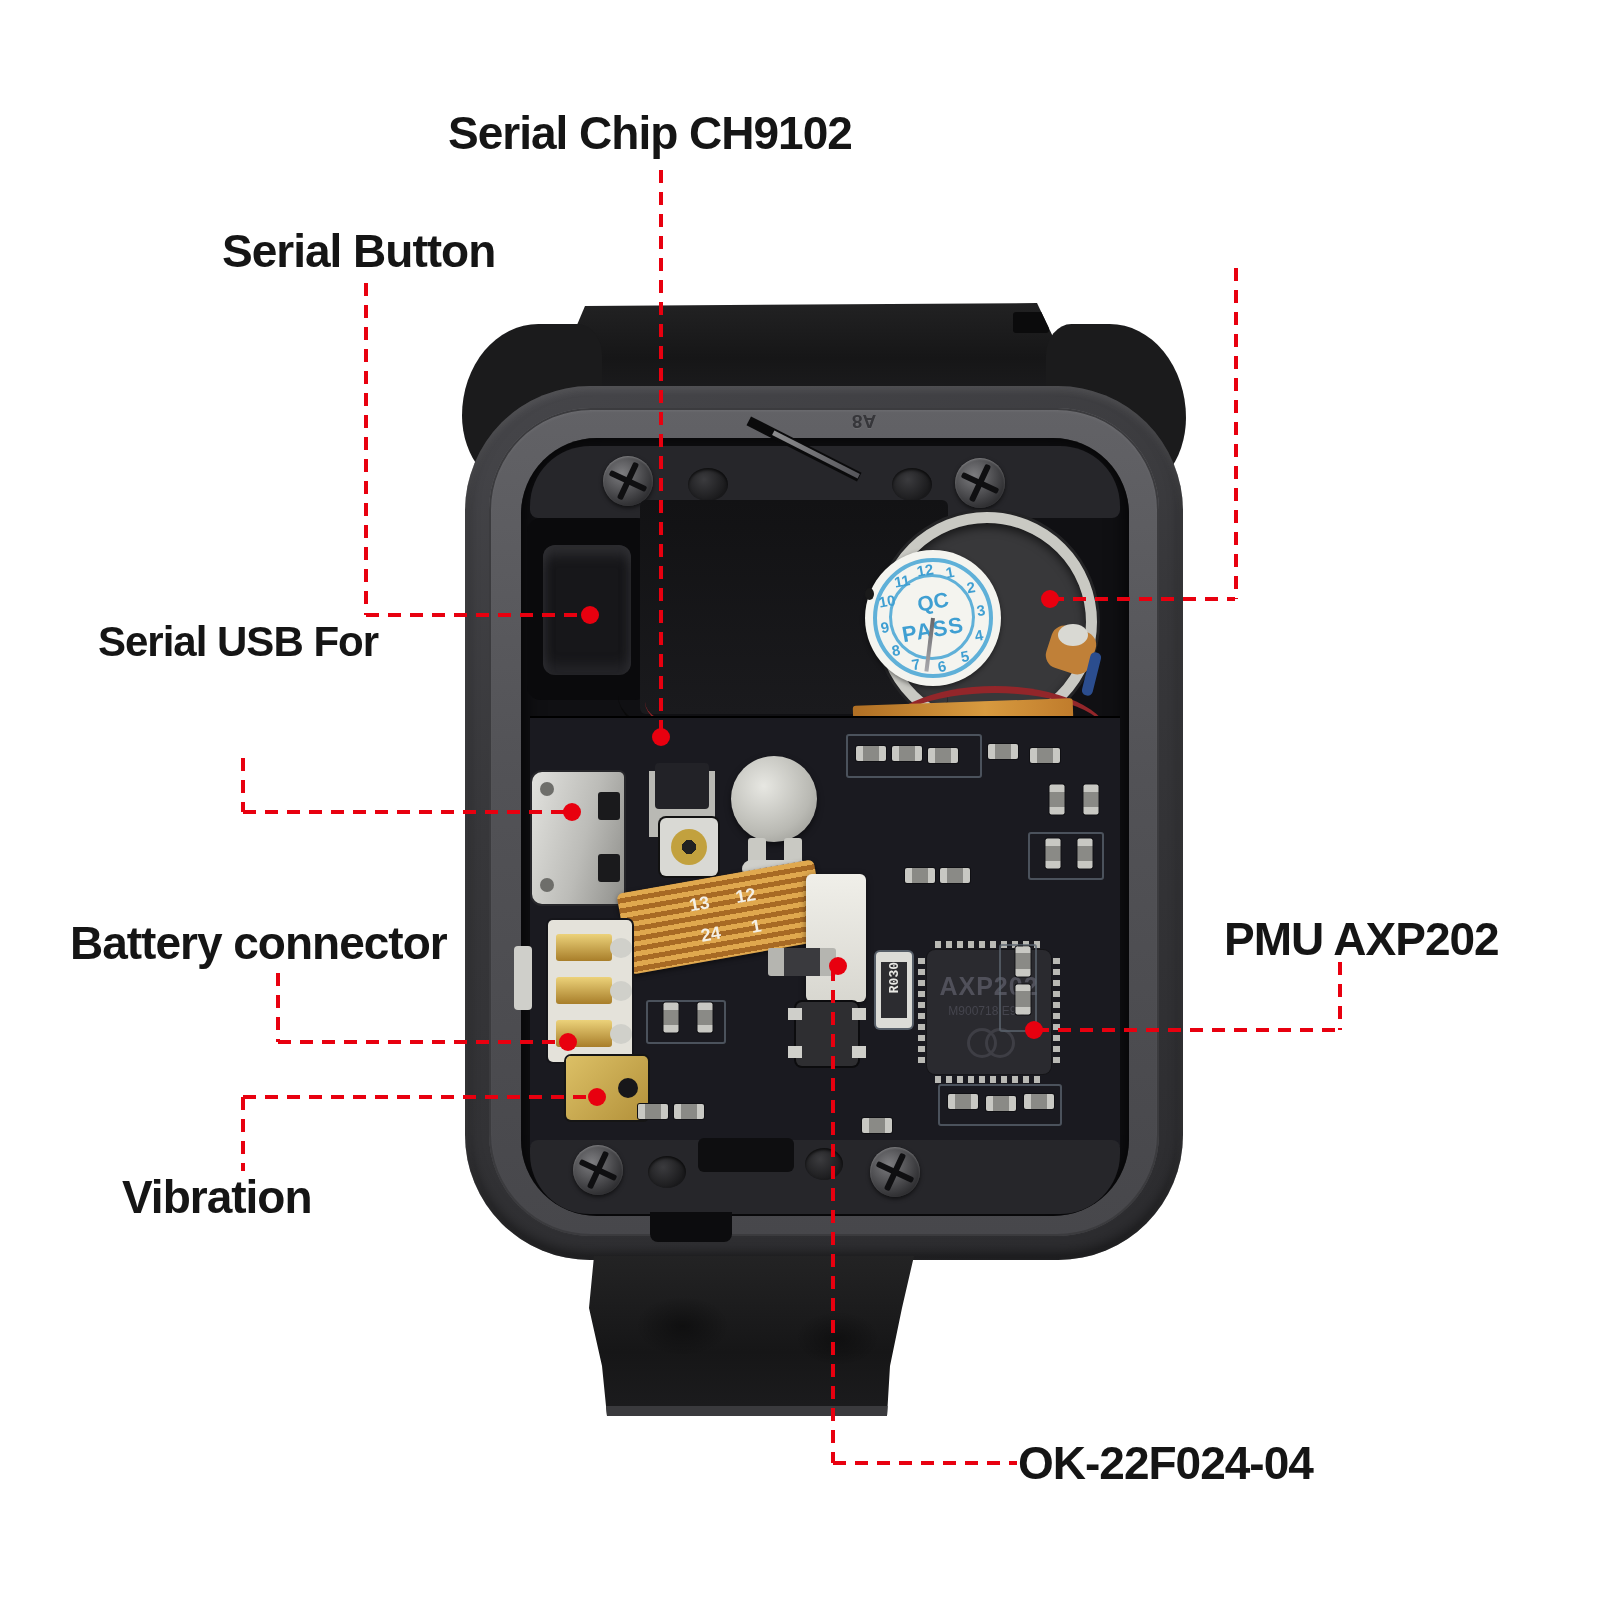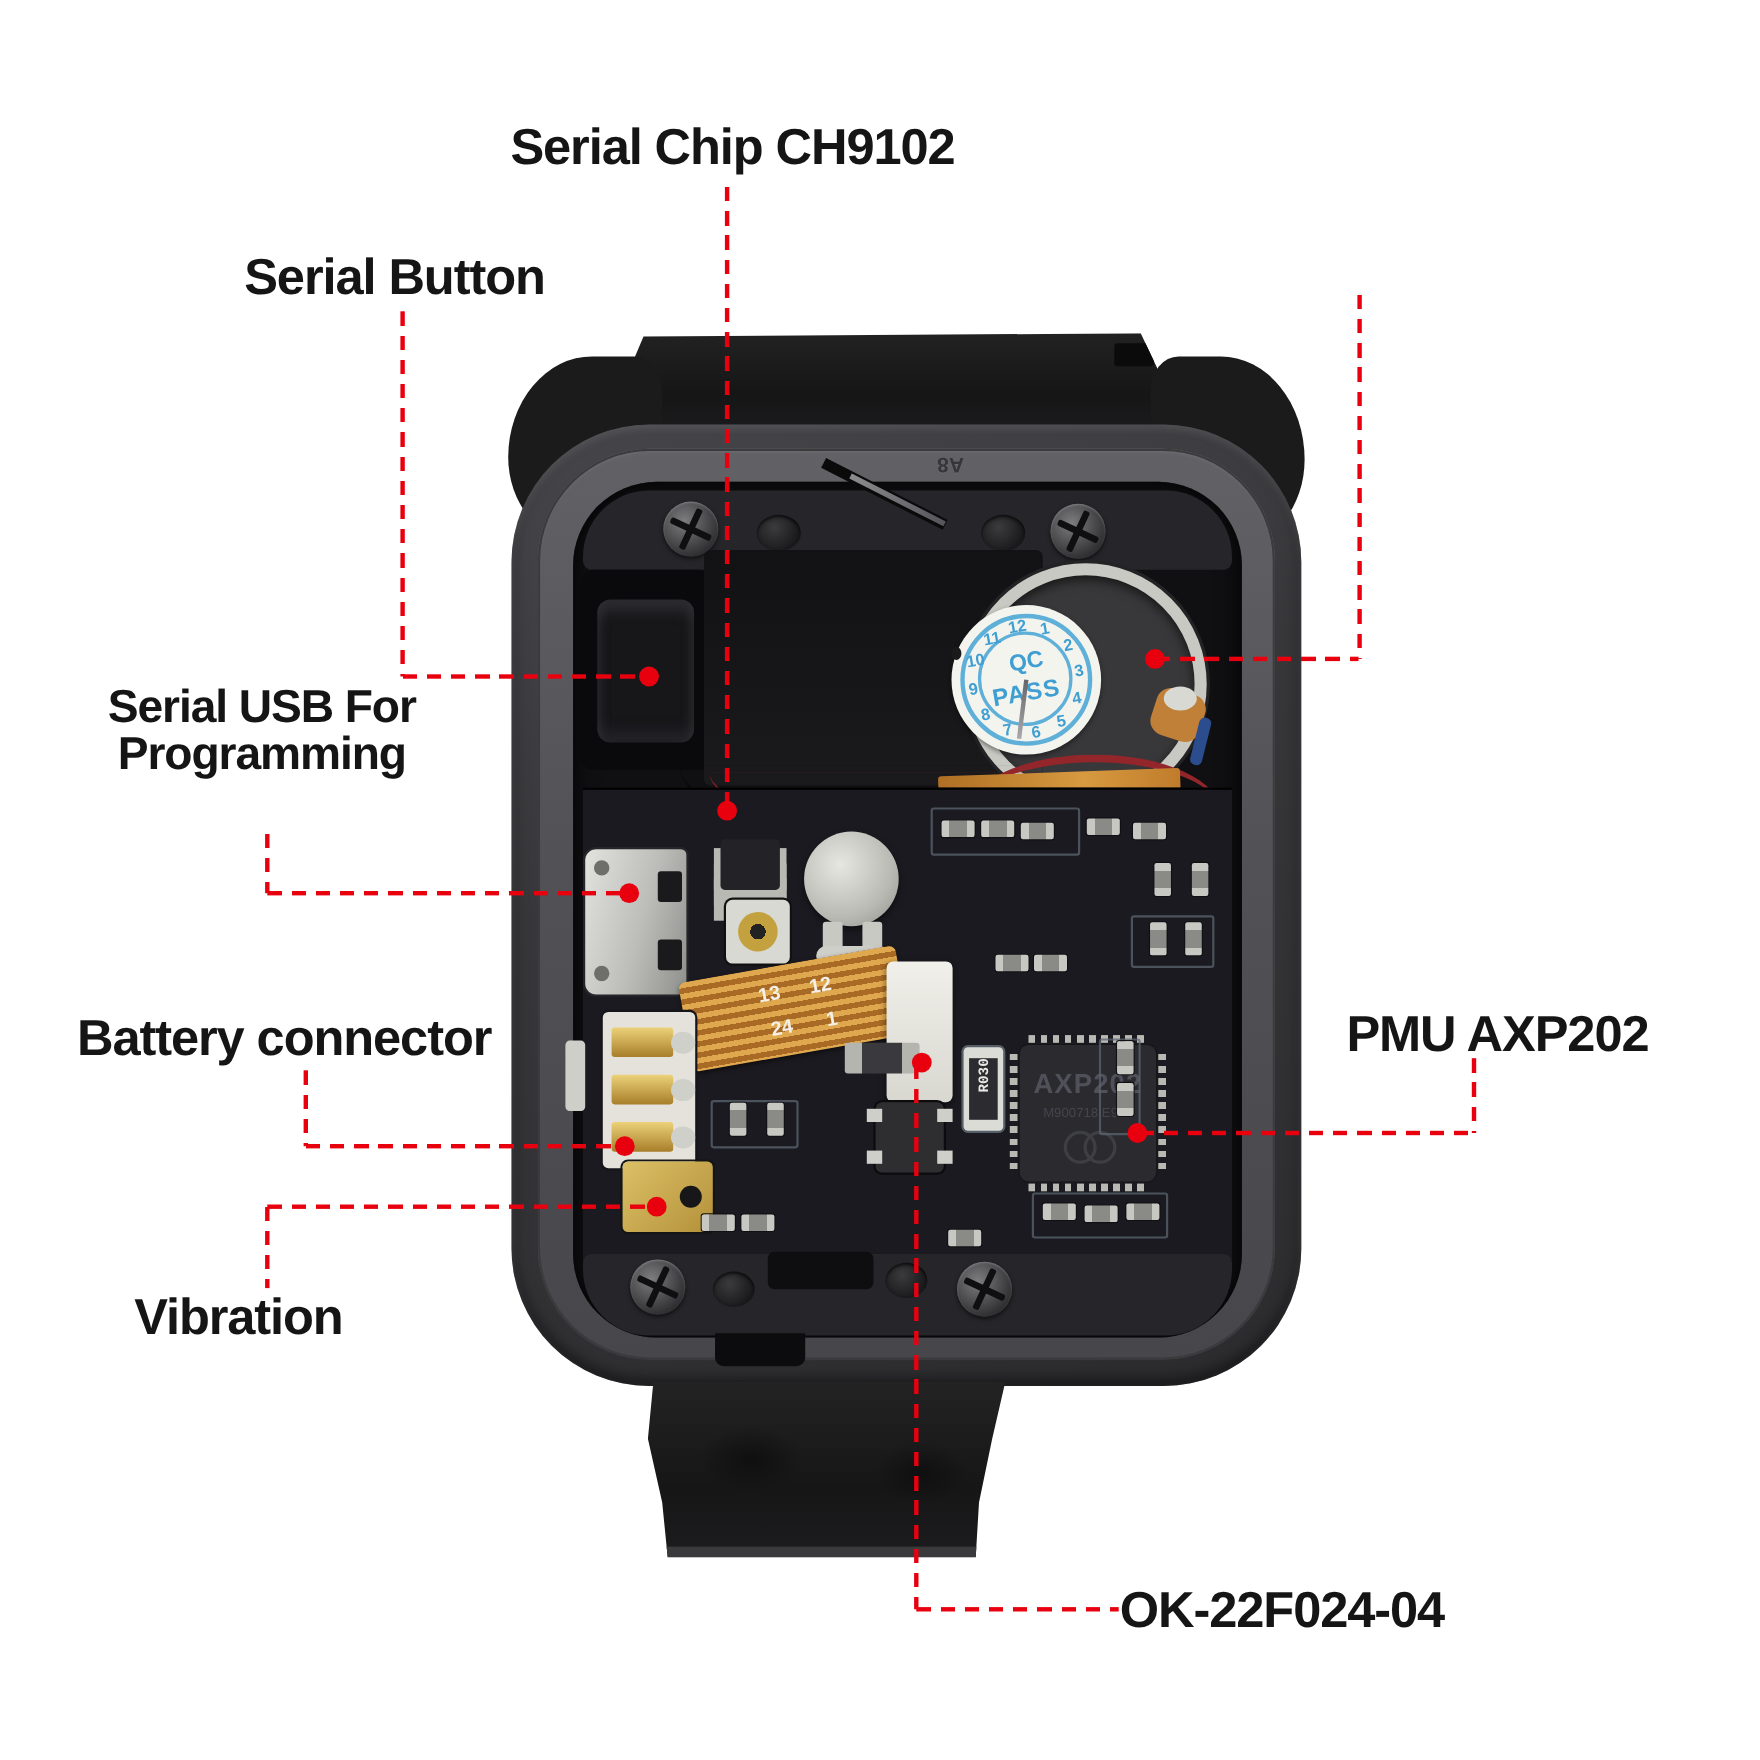--- a/index.html
+++ b/index.html
@@ -295,24 +295,23 @@
   <div class="dot" style="left:588px; top:1088px;"></div>
 
   <div class="lv" style="left:1338px; top:962px; height:68px;"></div>
   <div class="lh" style="left:1036px; top:1028px; width:304px;"></div>
   <div class="dot" style="left:1025px; top:1021px;"></div>
 
   <div class="lv" style="left:831px; top:968px; height:495px;"></div>
   <div class="lh" style="left:833px; top:1461px; width:184px;"></div>
   <div class="dot" style="left:829px; top:957px;"></div>
 
-  <div class="label" style="left:464px; top:108px;">Serial Chip CH9102</div>
+  <div class="label" style="left:448px; top:108px;">Serial Chip CH9102</div>
   <div class="label" style="left:222px; top:226px;">Serial Button</div>
   <div class="label-usb" style="left:88px; top:620px;">
     <div>Serial USB For</div>
-    <div>Programming</div>
   </div>
   <div class="label" style="left:70px; top:918px;">Battery connector</div>
   <div class="label" style="left:122px; top:1172px;">Vibration</div>
   <div class="label" style="left:1224px; top:914px;">PMU AXP202</div>
   <div class="label" style="left:1018px; top:1438px;">OK-22F024-04</div>
 
 </div>
 
 </body></html>

